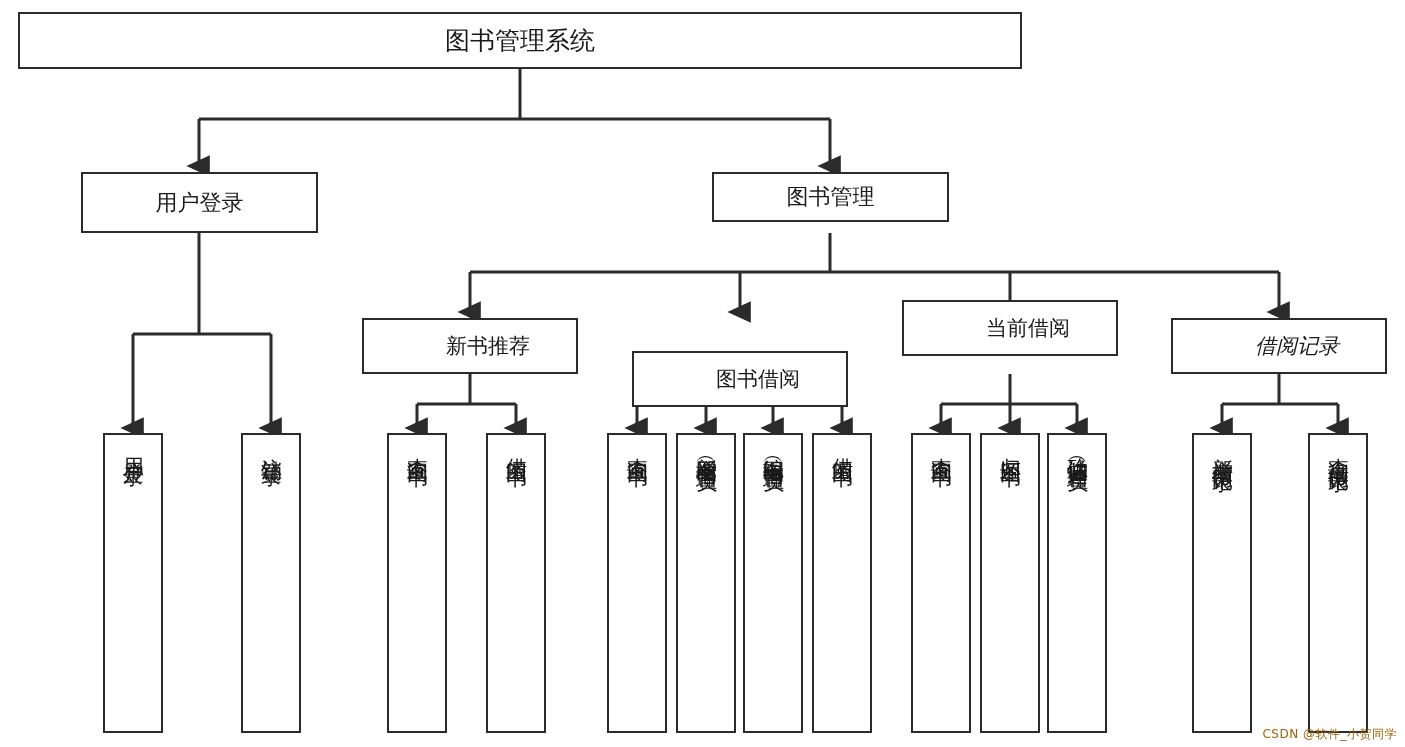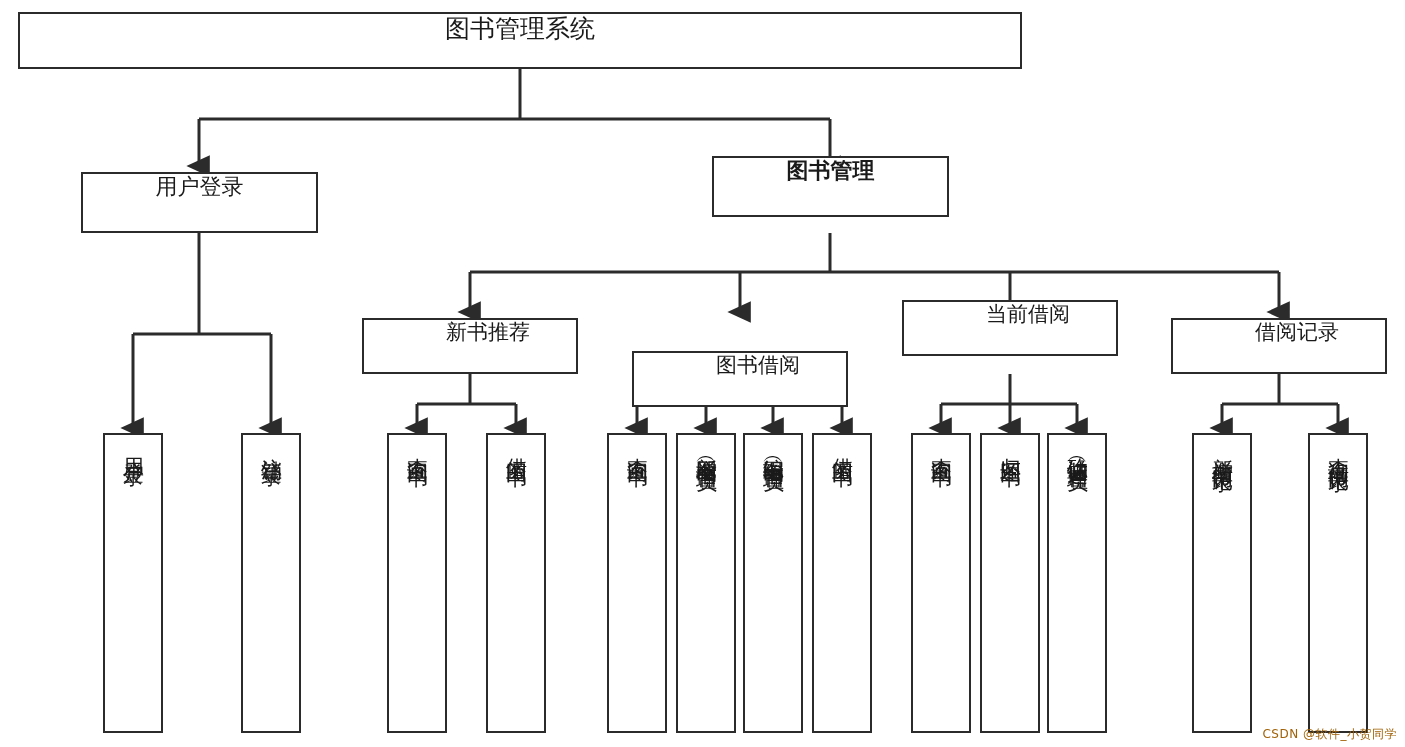--- a/index.html
+++ b/index.html
@@ -25,21 +25,21 @@
     width: 1405px;
     height: 747px;
     pointer-events: none;
   }
   .node {
     position: absolute;
     box-sizing: border-box;
     background: #ffffff;
     border: 2px solid #2b2b2b;
     display: flex;
-    align-items: flex-start;
+    align-items: center;
     justify-content: center;
     color: #1a1a1a;
   }
   .node-label {
     display: block;
     text-align: center;
     line-height: 1.18;
     white-space: nowrap;
   }
   
@@ -142,34 +142,34 @@
     </g>
   </svg>
 
   <div class="node horizontal root" style="left:18px; top:12px; width:1004px; height:57px;">
     <span class="node-label">图书管理系统</span>
   </div>
 
   <div class="node horizontal level2" style="left:81px; top:172px; width:237px; height:61px;">
     <span class="node-label">用户登录</span>
   </div>
-  <div class="node horizontal level2" style="left:712px; top:156px; width:237px; height:61px;font-weight:bold;">
+  <div class="node horizontal level2" style="left:712px; top:172px; width:237px; height:50px;">
     <span class="node-label">图书管理</span>
   </div>
 
   <div class="node horizontal level3" style="left:362px; top:318px; width:216px; height:56px;">
     <span class="node-label">新书推荐</span>
   </div>
   <div class="node horizontal level3" style="left:632px; top:318px; width:216px; height:56px;margin-top:33px;">
     <span class="node-label">图书借阅</span>
   </div>
   <div class="node horizontal level3" style="left:902px; top:300px; width:216px; height:56px;">
     <span class="node-label">当前借阅</span>
   </div>
-  <div class="node horizontal level3" style="left:1171px; top:318px; width:216px; height:56px;">
+  <div class="node horizontal level3" style="left:1171px; top:318px; width:216px; height:56px;font-style:italic;">
     <span class="node-label">借阅记录</span>
   </div>
 
   <div class="node leaf" style="left:103px; top:433px; width:60px; height:300px;">
     <span class="node-label">用户登录</span>
   </div>
   <div class="node leaf" style="left:241px; top:433px; width:60px; height:300px;">
     <span class="node-label">注销登录</span>
   </div>
 

